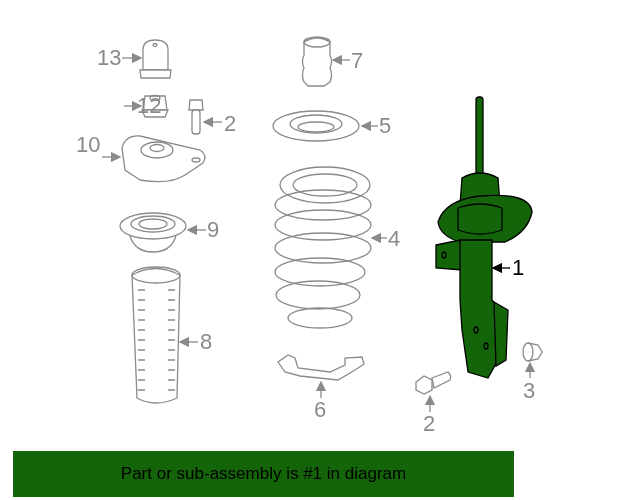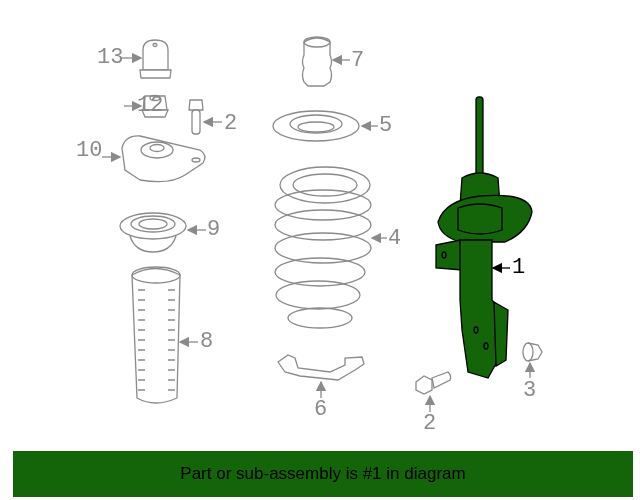--- a/index.html
+++ b/index.html
@@ -1,20 +1,20 @@
 <!DOCTYPE html>
 <html><head>
 <meta charset="utf-8">
 <style>
   html, body { margin:0; padding:0; background:#ffffff; }
   body { width:640px; height:500px; position:relative; overflow:hidden; font-family:"Liberation Sans", sans-serif; }
   #diagram { position:absolute; left:0; top:0; width:640px; height:450px; }
-  .callout { position:absolute; font-size:22px; color:#8a8a8a; font-family:Liberation Mono, monospace; line-height:1; }
+  .callout { position:absolute; font-size:22px; color:#8a8a8a; font-family:Liberation Sans, sans-serif; line-height:1; }
   .callout.dark { color:#000000; }
-  #banner { position:absolute; left:13px; top:451px; width:620px; height:46px; background:#146409;
+  #banner { position:absolute; left:13px; top:451px; width:501px; height:46px; background:#146409;
             display:flex; flex-direction:column; align-items:center; justify-content:center; }
   #banner span { font-size:17px; color:#000; line-height:20px; font-family:"Liberation Sans", sans-serif; }
 </style>
 </head>
 <body>
 
 <svg id="diagram" viewBox="0 0 640 450" xmlns="http://www.w3.org/2000/svg">
   <defs>
     <marker id="arr" markerWidth="8" markerHeight="8" refX="7" refY="4" orient="auto">
       <path d="M0,0 L8,4 L0,8 z" fill="#8a8a8a"></path>
@@ -123,21 +123,21 @@
     <ellipse cx="444" cy="255" rx="2" ry="3" fill="none"></ellipse>
     <ellipse cx="476" cy="330" rx="2" ry="3" fill="none"></ellipse>
     <ellipse cx="486" cy="346" rx="2" ry="3" fill="none"></ellipse>
     <line x1="510" y1="268" x2="493" y2="268" marker-end="url(#arrk)"></line>
   </g>
 </svg>
 
 <span class="callout" style="left:97px;top:47px;">13</span>
 <span class="callout" style="left:99px;top:95px;margin-left:38px;">12</span>
 <span class="callout" style="left:224px;top:113px;">2</span>
-<span class="callout" style="left:76px;top:140px;">10</span>
+<span class="callout" style="left:76px;top:134px;">10</span>
 <span class="callout" style="left:207px;top:219px;">9</span>
 <span class="callout" style="left:200px;top:331px;">8</span>
 <span class="callout" style="left:351px;top:50px;">7</span>
 <span class="callout" style="left:379px;top:115px;">5</span>
 <span class="callout" style="left:388px;top:228px;">4</span>
 <span class="callout" style="left:314px;top:399px;">6</span>
 <span class="callout" style="left:423px;top:413px;">2</span>
 <span class="callout" style="left:523px;top:380px;">3</span>
 <span class="callout dark" style="left:512px;top:257px;">1</span>
 

